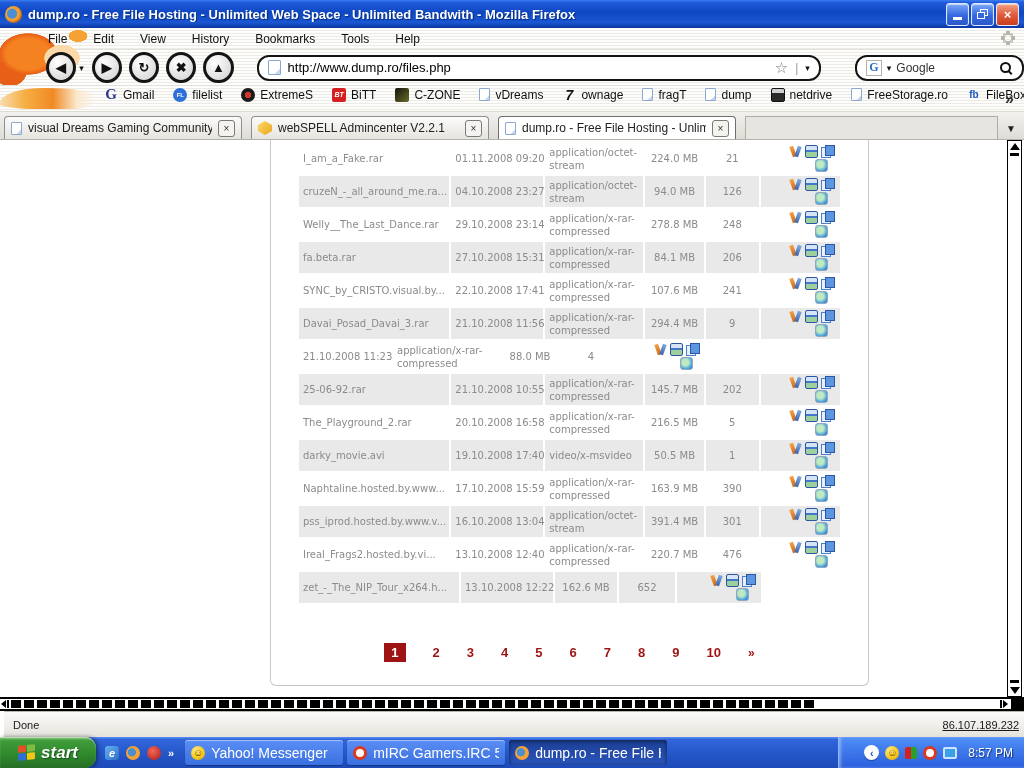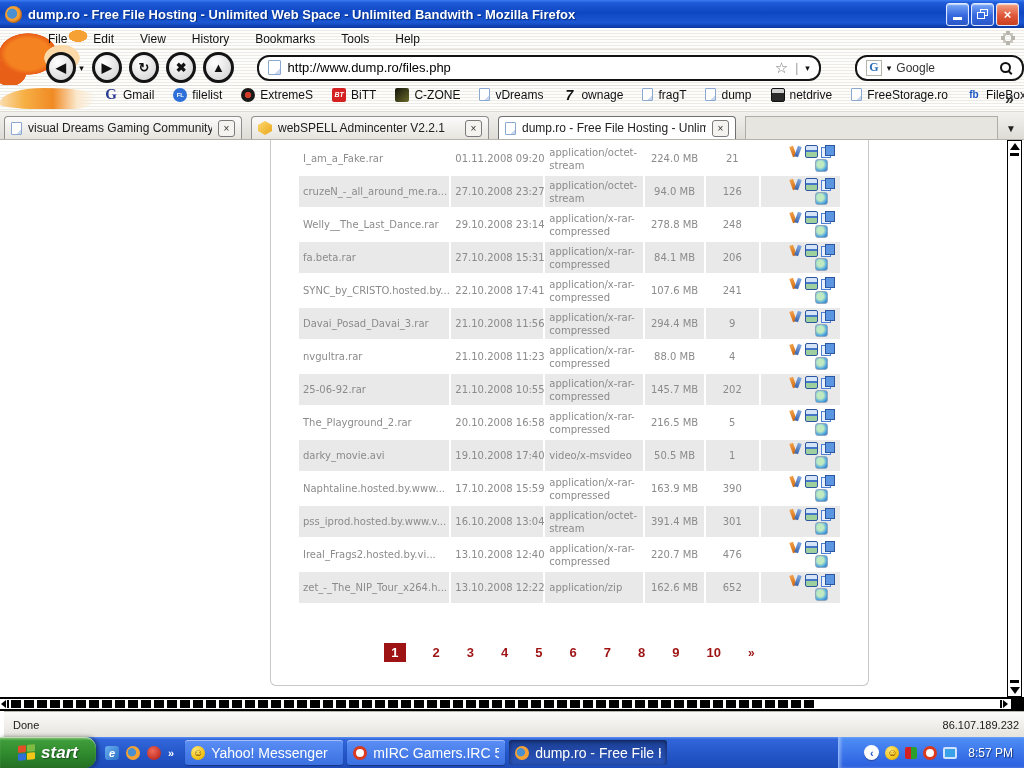--- a/index.html
+++ b/index.html
@@ -177,21 +177,21 @@
     background:repeating-linear-gradient(90deg,#000 0 10px,#fff 10px 13px);}
   .hs-right{position:absolute;right:16px;top:1px;bottom:1px;display:flex;align-items:center;gap:1px;}
   .hs-right::before{content:"";width:2px;height:8px;background:#000;}
   .hs-right::after{content:"";border-top:4px solid transparent;border-bottom:4px solid transparent;border-left:5px solid #000;}
   .hs-corner{position:absolute;right:0;top:-2px;bottom:-2px;width:13px;background:#000;}
 
   
   .statusbar{left:4px;top:711px;width:1024px;height:26px;box-sizing:border-box;border-top:1px solid #b8b5ac;
     background:linear-gradient(180deg,#fbfbfa,#e5e3dc);display:flex;align-items:center;padding:0 9px;
     font-size:11px;color:#1a1a1a;}
-  .statusbar .ip{margin-left:auto;}
+  .statusbar .ip{margin-left:auto;text-decoration:underline;}
 
   
   .taskbar{left:0;top:737px;width:1024px;height:31px;display:flex;align-items:stretch;color:#fff;
     background:linear-gradient(180deg,#5a8ef5 0%,#3166da 8%,#2456c8 55%,#1d4ab8 100%);}
   .start-btn{width:96px;display:flex;align-items:center;justify-content:center;gap:6px;
     background:linear-gradient(180deg,#8cc97c 0%,#3f9c3a 12%,#2f8a2d 55%,#256f24 100%);
     border-radius:0 11px 11px 0;box-shadow:2px 0 4px rgba(0,0,0,.45),inset 0 1px 1px rgba(255,255,255,.5);
     font-style:italic;font-weight:bold;font-size:17px;text-shadow:1px 1px 1px #1c4f1c;}
   .winflag{width:17px;height:15px;display:grid;grid-template-columns:1fr 1fr;grid-template-rows:1fr 1fr;gap:1px;
     transform:skewY(-6deg);}
@@ -376,21 +376,21 @@
                 <i class="icon-copy"></i>
               </span>
               <span class="act-row2">
                 <i class="icon-globe"></i>
               </span>
             </span>
           </div>
 
           <div class="frow alt">
             <span class="cell c-name">cruzeN_-_all_around_me.ra...</span>
-            <span class="cell c-date">27.10.2008 23:27</span>
+            <span class="cell c-date">04.10.2008 23:27</span>
             <span class="cell c-type">application/octet-stream</span>
             <span class="cell c-size">94.0 MB</span>
             <span class="cell c-dl">126</span>
             <span class="cell c-act">
               <span class="act-row">
                 <i class="icon-ribbon"></i>
                 <i class="icon-floppy"></i>
                 <i class="icon-copy"></i>
               </span>
               <span class="act-row2">
@@ -429,21 +429,21 @@
                 <i class="icon-floppy"></i>
                 <i class="icon-copy"></i>
               </span>
               <span class="act-row2">
                 <i class="icon-globe"></i>
               </span>
             </span>
           </div>
 
           <div class="frow">
-            <span class="cell c-name">SYNC_by_CRISTO.hosted.by...</span>
+            <span class="cell c-name">SYNC_by_CRISTO.visual.by...</span>
             <span class="cell c-date">22.10.2008 17:41</span>
             <span class="cell c-type">application/x-rar-compressed</span>
             <span class="cell c-size">107.6 MB</span>
             <span class="cell c-dl">241</span>
             <span class="cell c-act">
               <span class="act-row">
                 <i class="icon-ribbon"></i>
                 <i class="icon-floppy"></i>
                 <i class="icon-copy"></i>
               </span>
@@ -465,21 +465,20 @@
                 <i class="icon-floppy"></i>
                 <i class="icon-copy"></i>
               </span>
               <span class="act-row2">
                 <i class="icon-globe"></i>
               </span>
             </span>
           </div>
 
           <div class="frow">
-            <span class="cell c-name">nvgultra.rar</span>
             <span class="cell c-date">21.10.2008 11:23</span>
             <span class="cell c-type">application/x-rar-compressed</span>
             <span class="cell c-size">88.0 MB</span>
             <span class="cell c-dl">4</span>
             <span class="cell c-act">
               <span class="act-row">
                 <i class="icon-ribbon"></i>
                 <i class="icon-floppy"></i>
                 <i class="icon-copy"></i>
               </span>
@@ -593,21 +592,20 @@
               </span>
               <span class="act-row2">
                 <i class="icon-globe"></i>
               </span>
             </span>
           </div>
 
           <div class="frow alt">
             <span class="cell c-name">zet_-_The_NIP_Tour_x264.h...</span>
             <span class="cell c-date">13.10.2008 12:22</span>
-            <span class="cell c-type">application/zip</span>
             <span class="cell c-size">162.6 MB</span>
             <span class="cell c-dl">652</span>
             <span class="cell c-act">
               <span class="act-row">
                 <i class="icon-ribbon"></i>
                 <i class="icon-floppy"></i>
                 <i class="icon-copy"></i>
               </span>
               <span class="act-row2">
                 <i class="icon-globe"></i>

